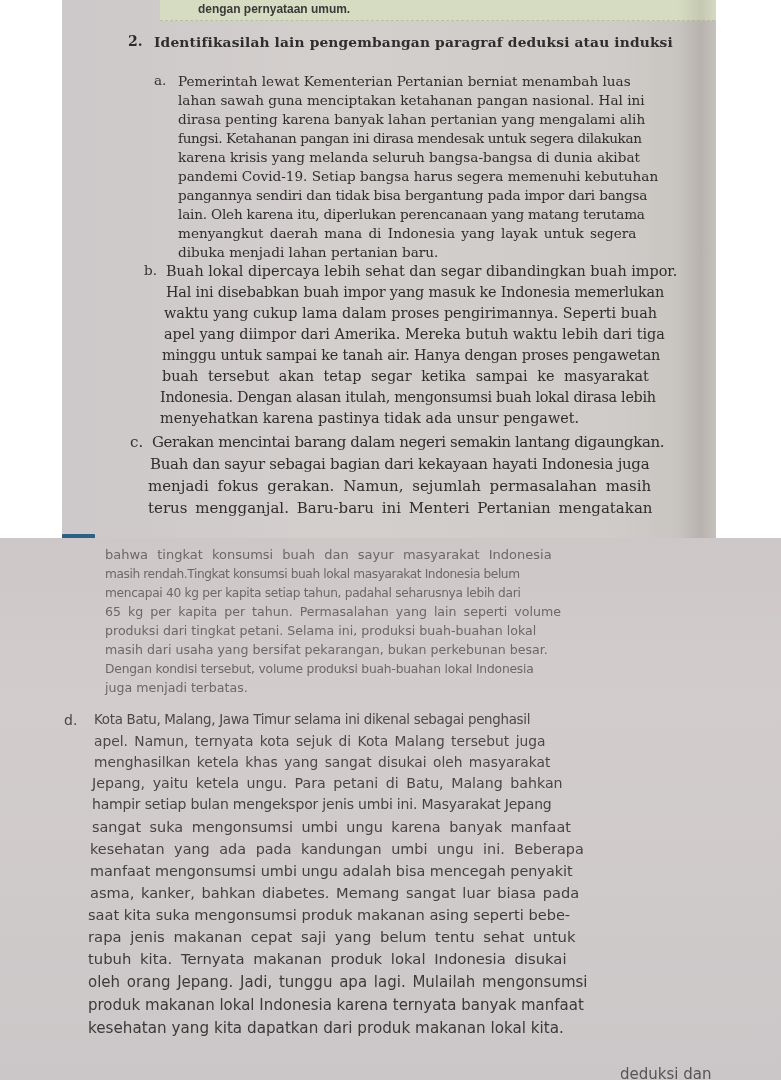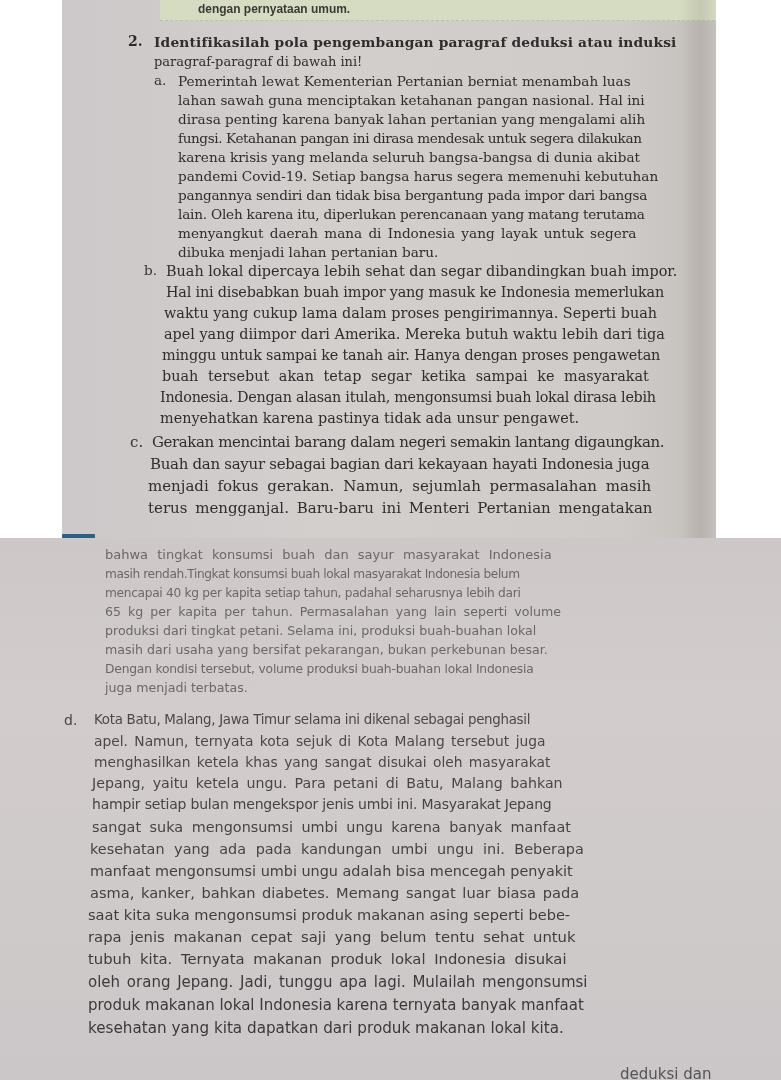--- a/index.html
+++ b/index.html
@@ -51,22 +51,21 @@
 </style>
 </head>
 <body>
 
 <div class="photo-top">
   <div class="green-box">
     <span>dengan pernyataan umum.</span>
   </div>
 
   <div class="num" style="left:66px; top:33px;">2.</div>
-  <div class="q-line" style="left:92px; top:32px; font-weight:bold; font-size:13.8px; letter-spacing:0.15px;">Identifikasilah pola pengembangan paragraf deduksi atau induksi</div>
-  <div class="q-line" style="left:92px; top:52px; font-size:13px;">paragraf-paragraf di bawah ini!</div>
+  <div class="q-line" style="left:92px; top:32px; font-weight:bold; font-size:13.8px; letter-spacing:0.15px;">Identifikasilah lain pengembangan paragraf deduksi atau induksi</div>
 
   <div class="label" style="left:92px; top:72px;">a.</div>
   <div class="para">
     <div class="q-line" style="left:116px; top:71px;">Pemerintah lewat Kementerian Pertanian berniat menambah luas</div>
     <div class="q-line" style="left:116px; top:90px;">lahan sawah guna menciptakan ketahanan pangan nasional. Hal ini</div>
     <div class="q-line" style="left:116px; top:109px;">dirasa penting karena banyak lahan pertanian yang mengalami alih</div>
     <div class="q-line" style="left:116px; top:128px; letter-spacing:-0.4px;">fungsi. Ketahanan pangan ini dirasa mendesak untuk segera dilakukan</div>
     <div class="q-line" style="left:116px; top:147px;">karena krisis yang melanda seluruh bangsa-bangsa di dunia akibat</div>
     <div class="q-line" style="left:116px; top:166px;">pandemi Covid-19. Setiap bangsa harus segera memenuhi kebutuhan</div>
     <div class="q-line" style="left:116px; top:185px; letter-spacing:-0.2px;">pangannya sendiri dan tidak bisa bergantung pada impor dari bangsa</div>

